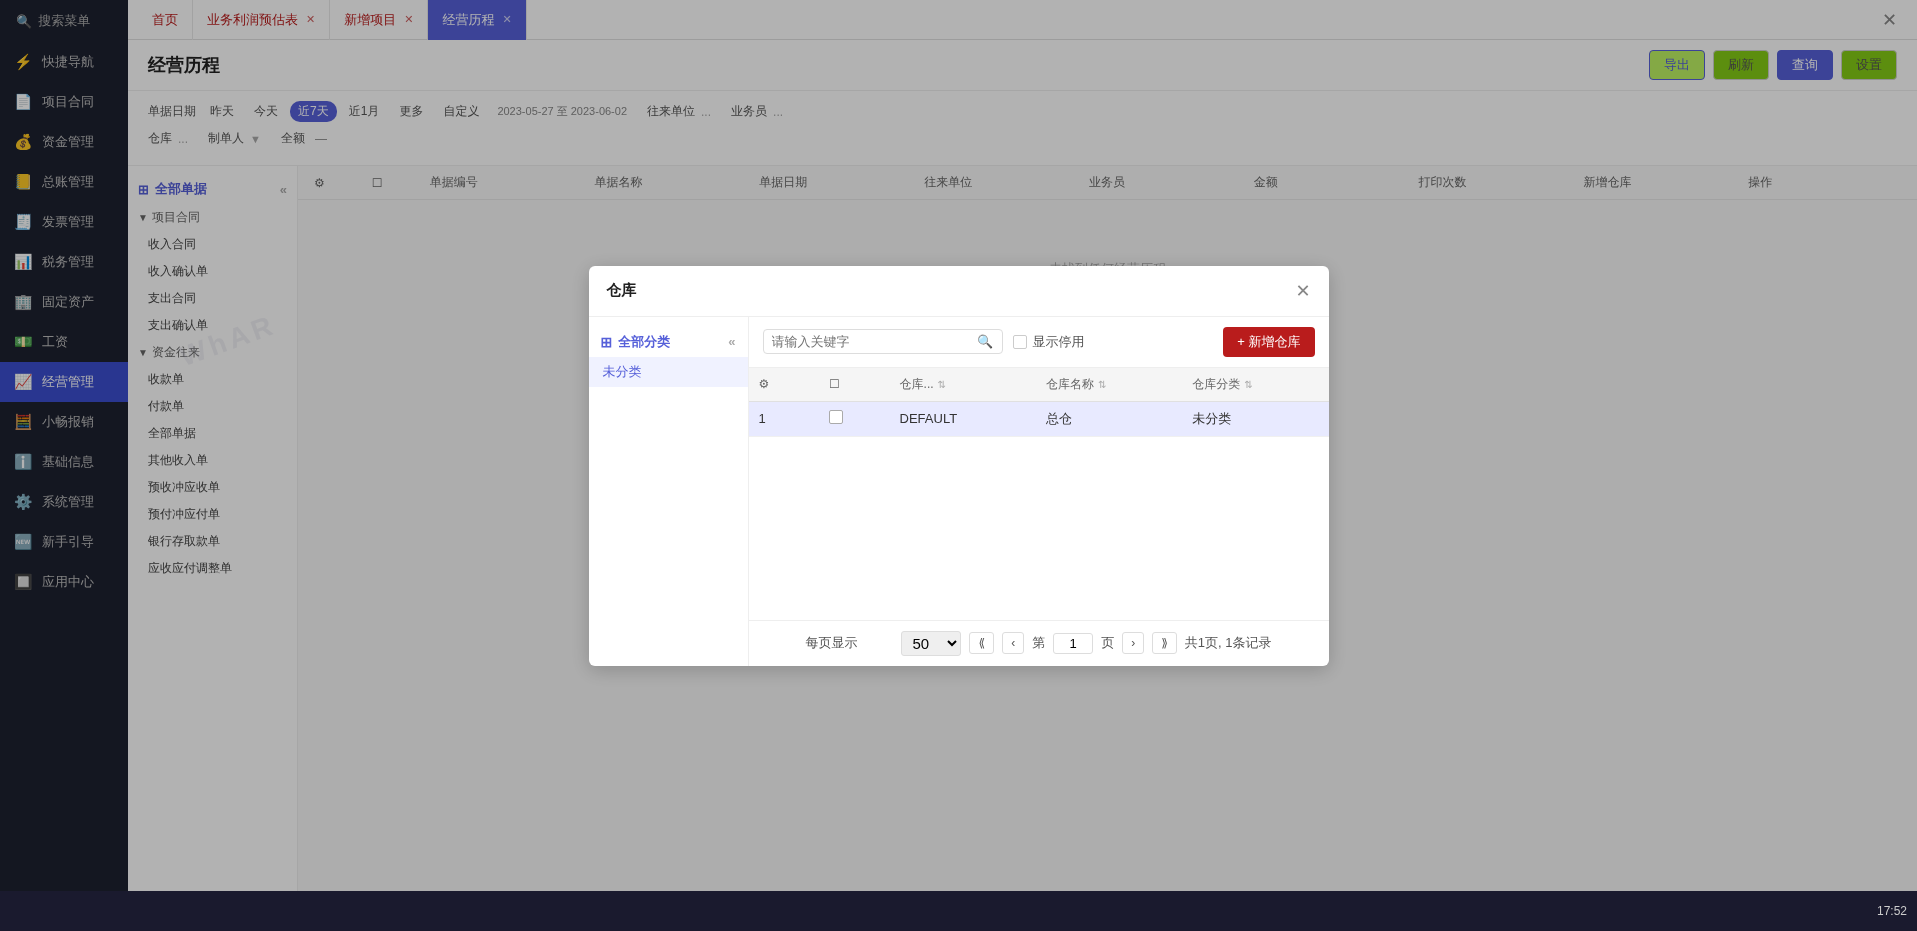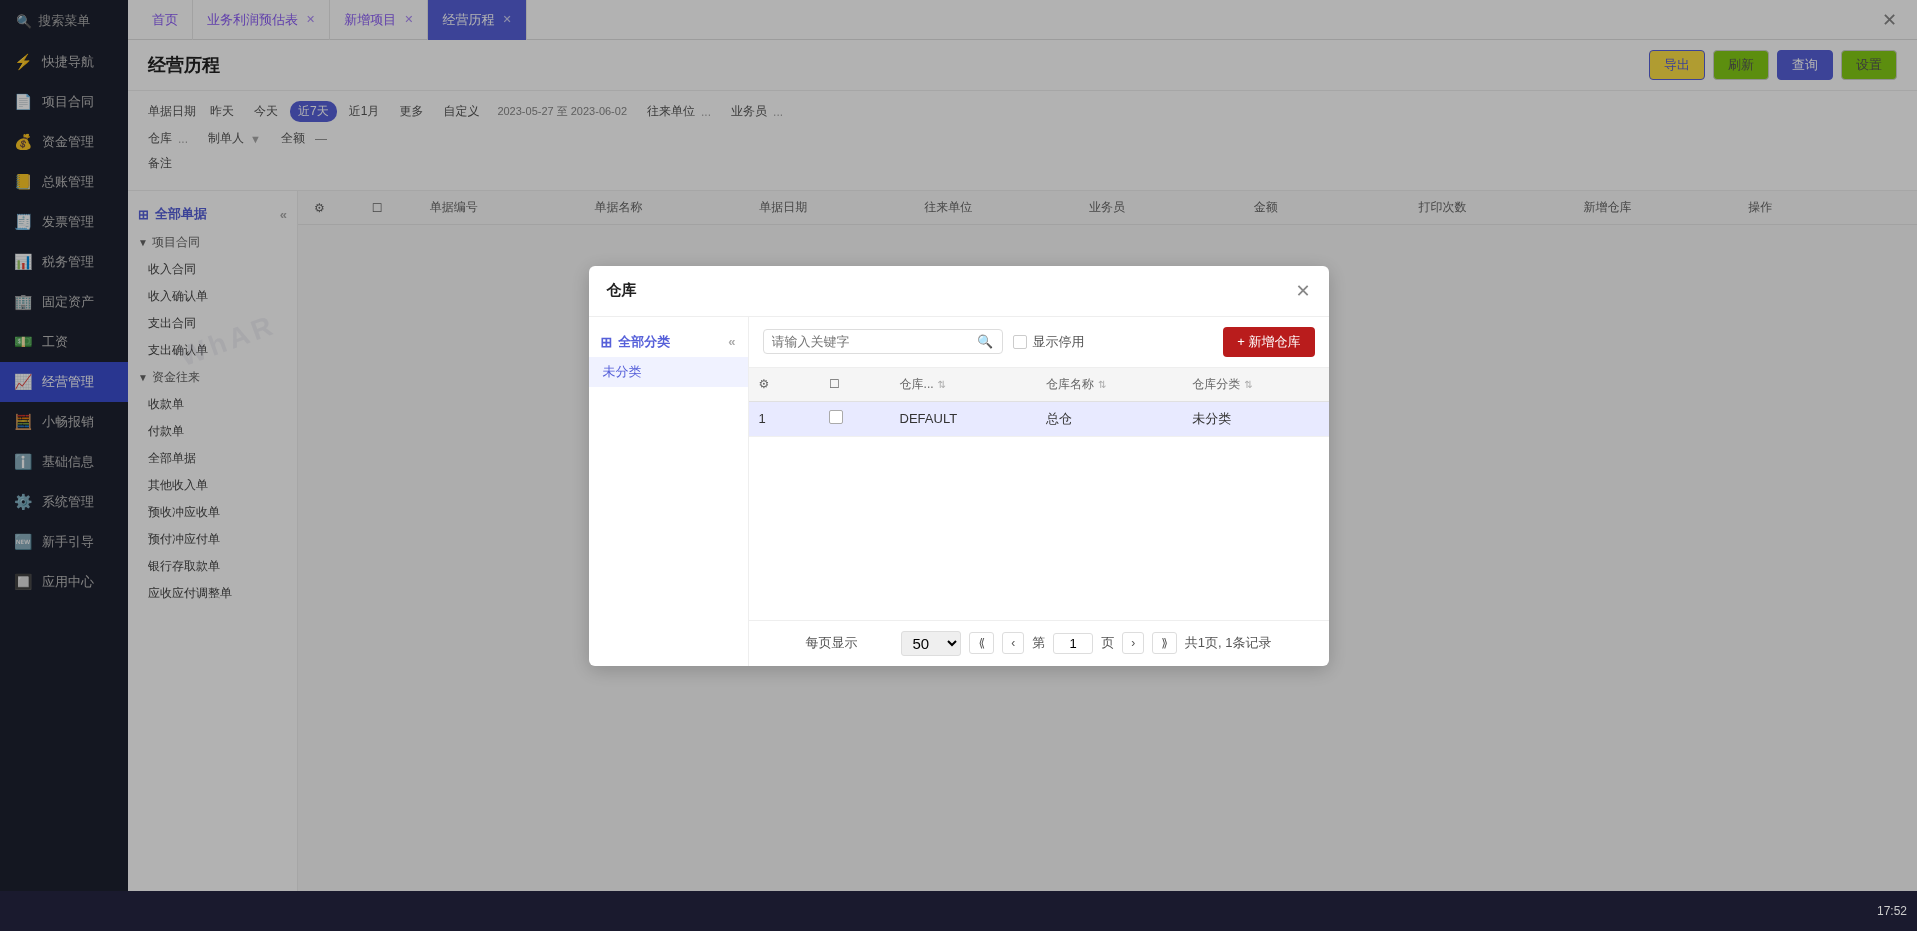--- a/index.html
+++ b/index.html
@@ -29,35 +29,35 @@
     
     .main {
       margin-left: 128px; height: 931px; display: flex; flex-direction: column;
     }
 
     
     .tab-bar {
       display: flex; align-items: center; background: #fff; border-bottom: 1px solid #e0e0e0; padding: 0 10px; height: 40px;
     }
     .tab {
-      display: flex; align-items: center; padding: 0 14px; height: 40px; cursor: pointer; font-size: 13px; color: #8b5cf6; border-right: 1px solid #e8e8e8; position: relative;
+      display: flex; align-items: center; padding: 0 14px; height: 40px; cursor: pointer; font-size: 13px; color: #b91c1c; border-right: 1px solid #e8e8e8; position: relative;
     }
     .tab.active { background: #5660d9; color: #fff; }
     .tab .close { margin-left: 8px; font-size: 11px; cursor: pointer; opacity: 0.7; }
     .tab-close-all { margin-left: auto; display: flex; align-items: center; color: #888; cursor: pointer; font-size: 18px; padding: 0 10px; }
 
     
     .page-header {
       display: flex; align-items: center; padding: 10px 20px; background: #fff; border-bottom: 1px solid #eee;
     }
     .page-title { font-size: 18px; font-weight: bold; color: #222; flex: 1; }
     .header-actions { display: flex; gap: 8px; }
     .btn { padding: 5px 14px; border-radius: 4px; border: 1px solid #d0d0d0; cursor: pointer; font-size: 13px; background: #84cc16; color: #555; }
     .btn-primary { background: #5660d9; color: #fff; border-color: #5660d9; }
-    .btn-outline { background: #fde047; color: #5660d9; border-color: #5660d9; }
+    .btn-outline { background: #bef264; color: #5660d9; border-color: #5660d9; }
 
     
     .filter-area {
       background: #fff; padding: 10px 20px; border-bottom: 1px solid #eee;
     }
     .filter-row { display: flex; align-items: center; gap: 20px; margin-bottom: 8px; }
     .filter-item { display: flex; align-items: center; gap: 6px; font-size: 12px; color: #555; }
     .filter-label { color: #555; white-space: nowrap; }
     .date-tabs { display: flex; gap: 4px; }
     .date-tab { padding: 2px 8px; border-radius: 3px; cursor: pointer; font-size: 12px; color: #555; }
@@ -293,25 +293,20 @@
       </div>
       <div class="filter-item">
         <span class="filter-label">制单人</span>
         <span style="color:#aaa; font-size:11px;">▼</span>
       </div>
       <div class="filter-item">
         <span class="filter-label">全额</span>
         <span style="color:#888; font-size:12px; margin: 0 4px;">—</span>
       </div>
     </div>
-    <div class="filter-row">
-      <div class="filter-item">
-        <span class="filter-label">备注</span>
-      </div>
-    </div>
   </div>
 
   <div class="content-area">
 
     <div class="left-panel">
       <div class="left-panel-header">
         <span class="icon">⊞</span>
         <span>全部单据</span>
         <span class="left-panel-arrow">«</span>
       </div>

